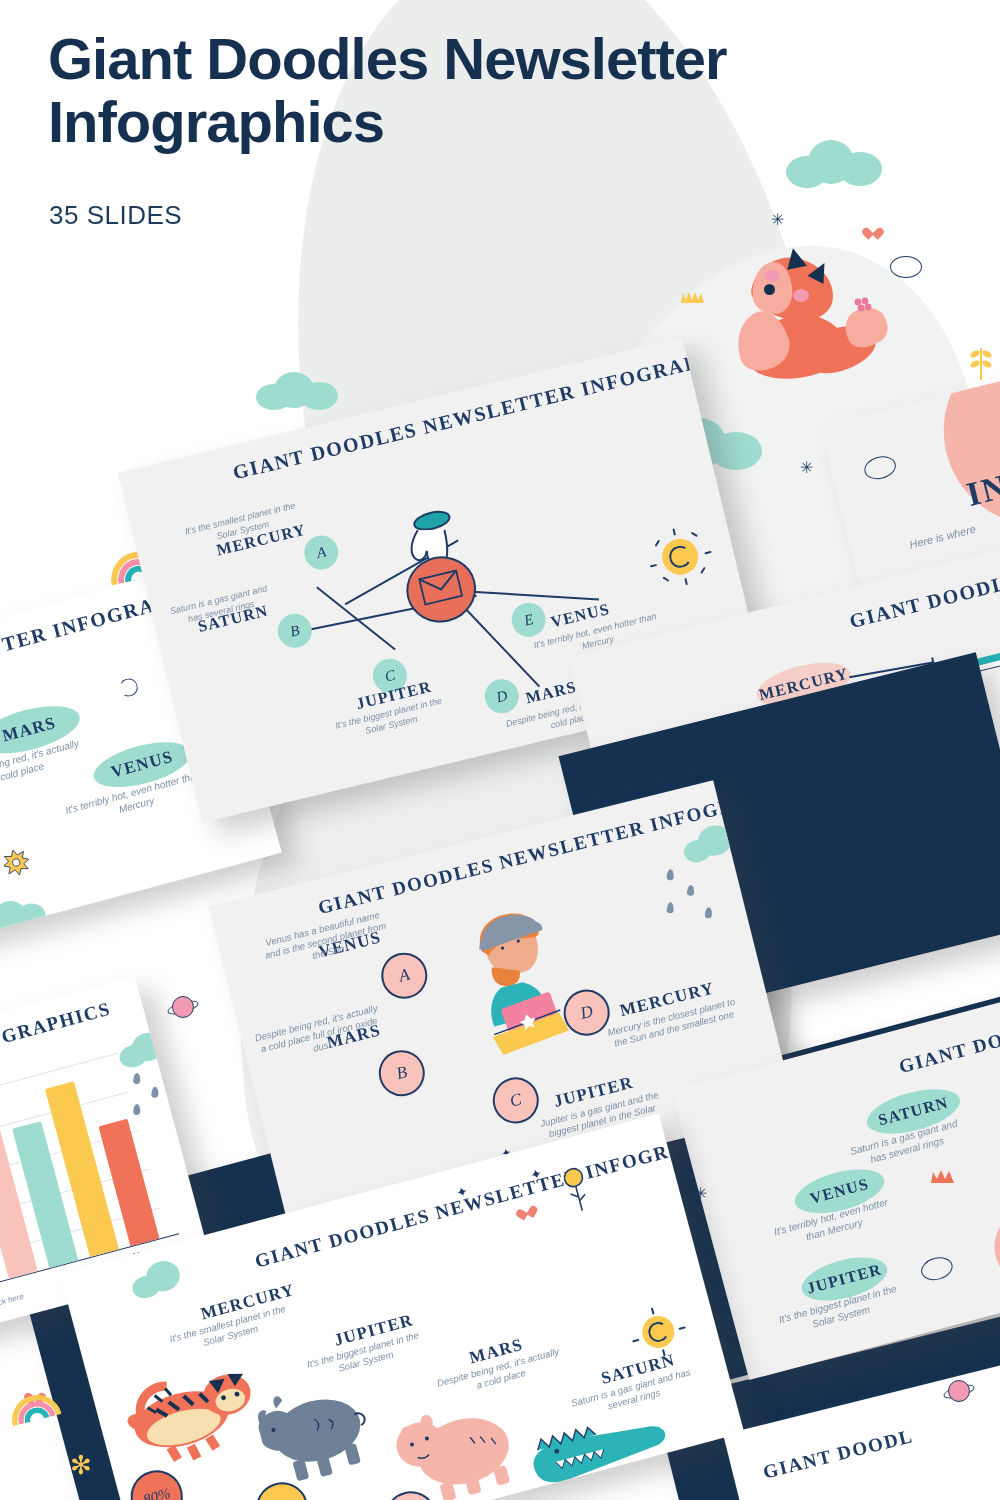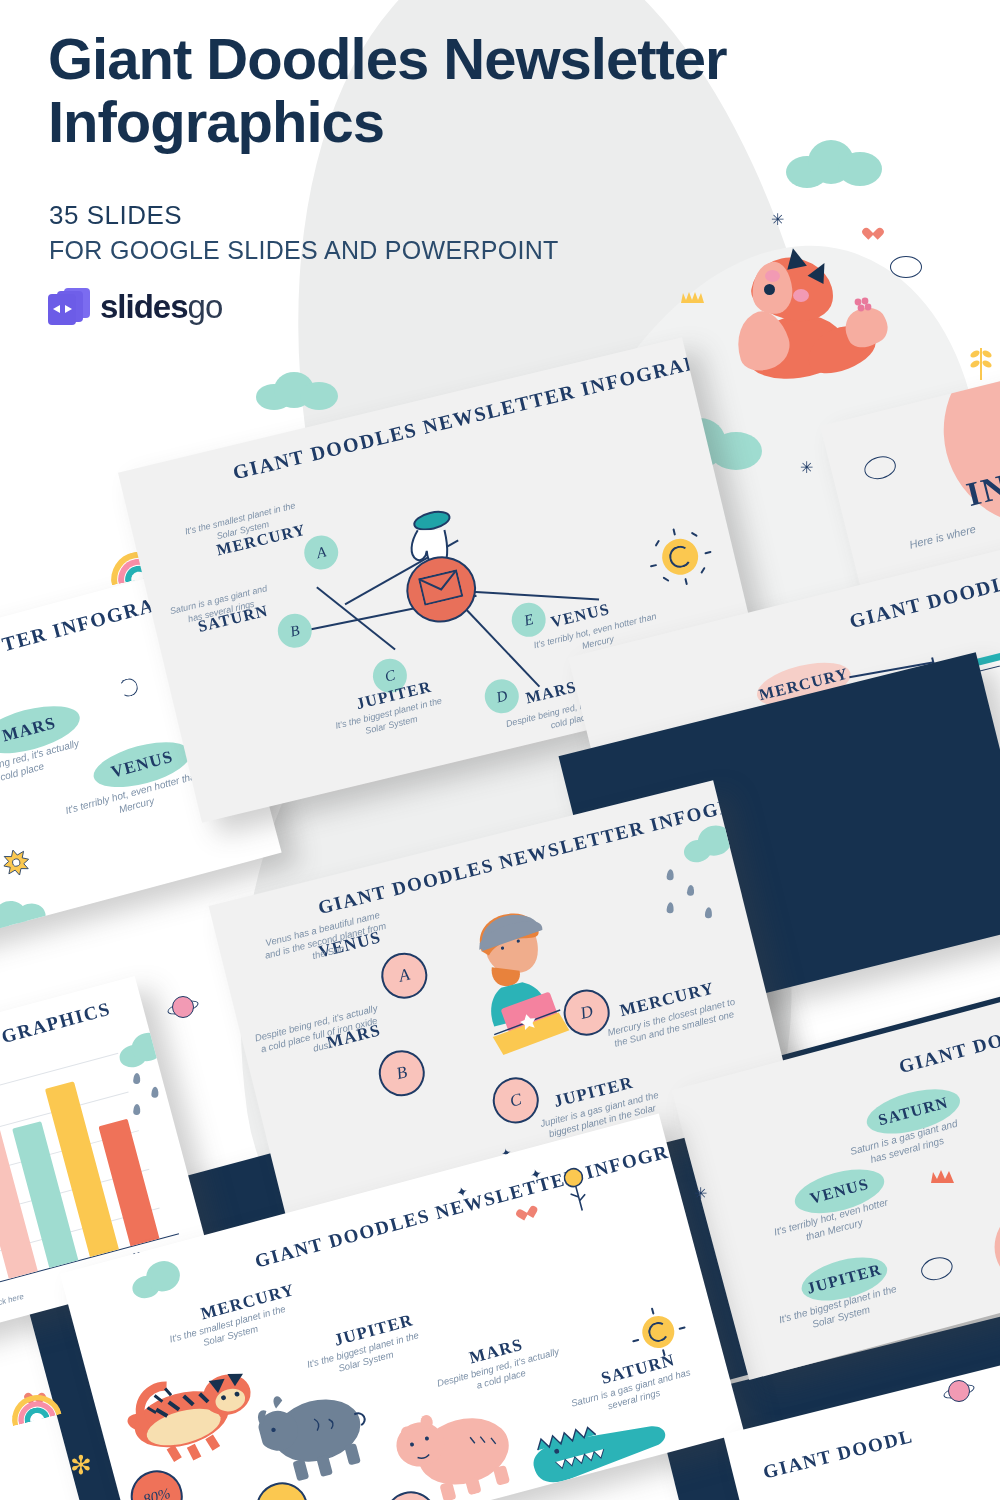--- a/index.html
+++ b/index.html
@@ -136,30 +136,20 @@
 
 <div id="stage">
 
   <div class="bg-leaf l1"></div>
   <div class="bg-leaf l2"></div>
   <div class="bg-leaf l3"></div>
 
   <div class="header">
     <div class="title">Giant Doodles Newsletter Infographics</div>
     <div class="sub-count">35 SLIDES</div>
-    <div class="sub-for">FOR GOOGLE SLIDES AND POWERPOINT</div>
-    <div class="logo-wrap">
-      <div class="logo-mark">
-        <span class="card c3"></span>
-          <span class="card c2"></span>
-          <span class="card c1"></span>
-        <span class="play"></span>
-      </div>
-      <div class="logo-text"><span>slides</span><span class="go">go</span></div>
-    </div>
   </div>
 
   <div class="animal" style="left:690px;top:220px;width:230px;height:200px;">
     <div class="blob" style="left:56px;top:96px;width:100px;height:62px;background:#ef7259;border-radius:55% 45% 50% 50%/60% 60% 40% 40%;transform:rotate(-8deg);"></div>
     <div class="blob" style="left:46px;top:92px;width:52px;height:58px;background:#f6ada0;border-radius:60% 40% 50% 50%/70% 60% 40% 30%;transform:rotate(-18deg);"></div>
     <div class="blob" style="left:62px;top:38px;width:82px;height:62px;background:#ef7259;border-radius:48% 52% 44% 56%/62% 58% 42% 38%;transform:rotate(10deg);"></div>
     <div class="blob" style="left:62px;top:42px;width:40px;height:52px;background:#f6ada0;border-radius:60% 40% 45% 55%/65% 55% 45% 35%;transform:rotate(-6deg);"></div>
     <div class="blob" style="left:75px;top:50px;width:15px;height:12px;background:#f29ab4;border-radius:50%;"></div>
     <div class="blob" style="left:103px;top:69px;width:16px;height:13px;background:#f29ab4;border-radius:50%;"></div>
     <div class="blob" style="left:74px;top:64px;width:11px;height:11px;background:#16314f;border-radius:50%;"></div>

